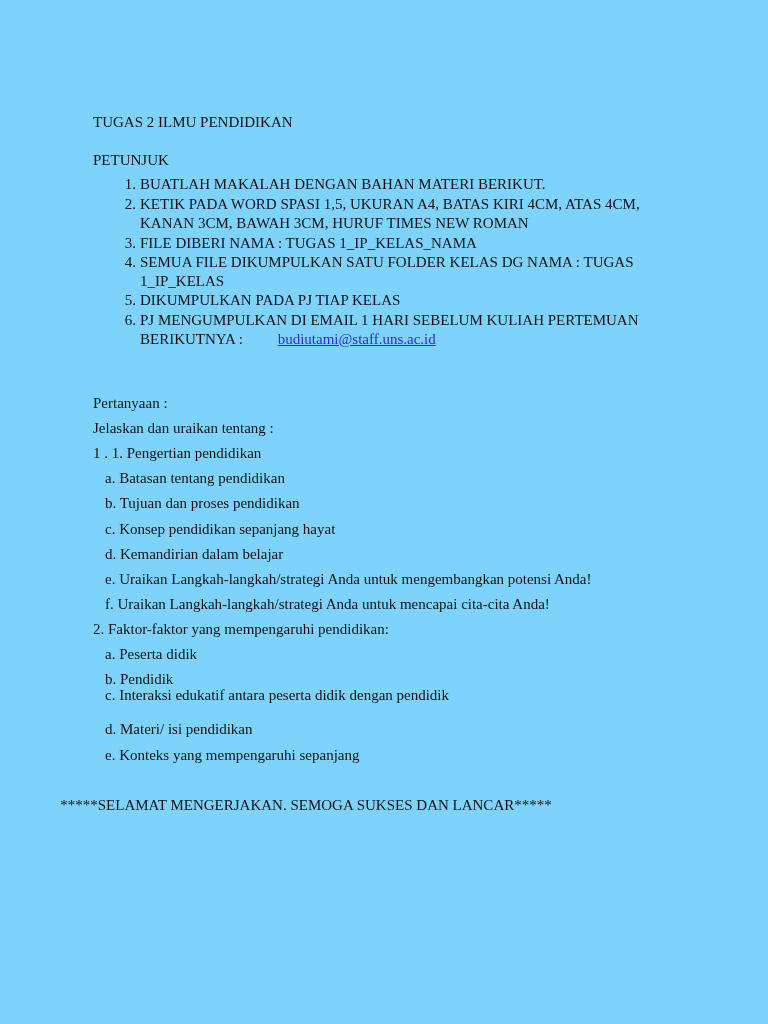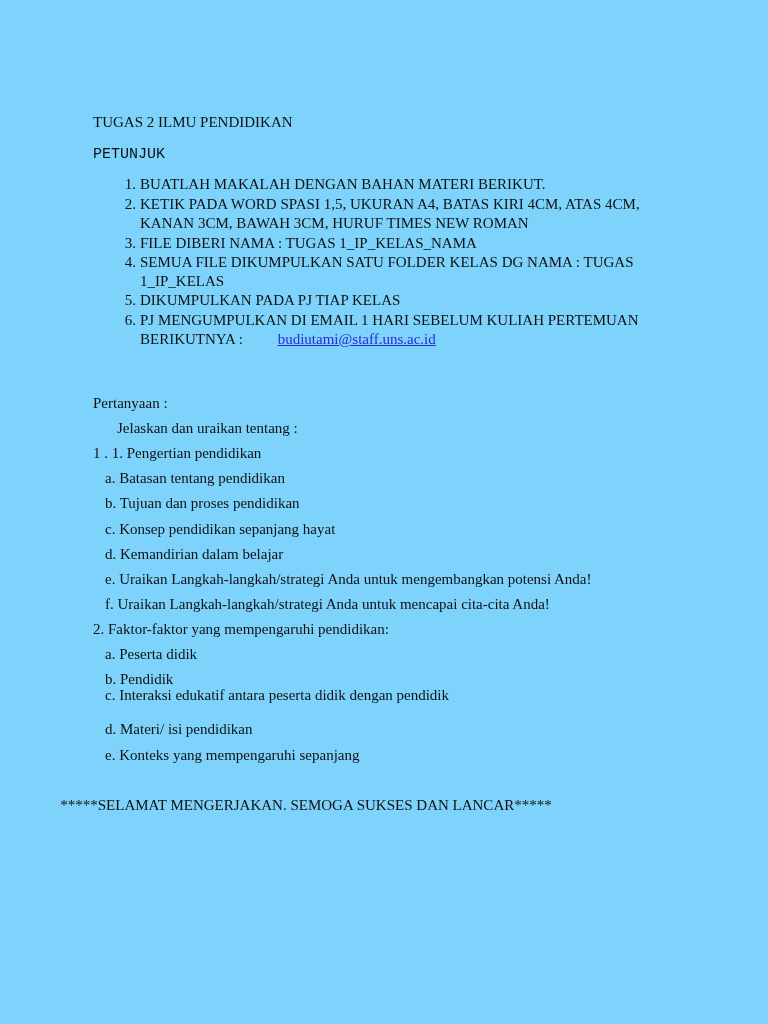--- a/index.html
+++ b/index.html
@@ -63,21 +63,21 @@
       line-height: 19px;
     }
   </style>
 </head>
 <body>
 
 <div class="page">
 
   <div class="line" style="left:93px; top:113px;">TUGAS 2 ILMU PENDIDIKAN</div>
 
-  <div class="line" style="left:93px; top:145px;font-family:Liberation Mono, monospace;">PETUNJUK</div>
+  <div class="line" style="left:93px; top:151px;">PETUNJUK</div>
 
   <div>
     <div class="ol-item" style="top:175px;">
       <span class="ol-num">1.</span>
       <span class="ol-text">BUATLAH MAKALAH DENGAN BAHAN MATERI BERIKUT.</span>
     </div>
     <div class="ol-item" style="top:195px;">
       <span class="ol-num">2.</span>
       <span class="ol-text">KETIK PADA WORD SPASI 1,5, UKURAN A4, BATAS KIRI 4CM, ATAS 4CM,</span>
     </div>
@@ -102,21 +102,21 @@
     <div class="ol-item" style="top:311px;">
       <span class="ol-num">6.</span>
       <span class="ol-text">PJ MENGUMPULKAN DI EMAIL 1 HARI SEBELUM KULIAH PERTEMUAN</span>
     </div>
     <div class="ol-item" style="top:330px;">
       <span class="ol-text"><span style="white-space:pre;">BERIKUTNYA : </span><a class="email" href="#">budiutami@staff.uns.ac.id</a></span>
     </div>
   </div>
 
   <div class="line" style="left:93px; top:394px;">Pertanyaan :</div>
-  <div class="line" style="left:93px; top:419px;margin-left:24px;">Jelaskan dan uraikan tentang :</div>
+  <div class="line" style="left:93px; top:419px;">Jelaskan dan uraikan tentang :</div>
 
   <div>
     <div class="line" style="left:93px; top:444px;">1 . 1. Pengertian pendidikan</div>
     <div class="line" style="left:105px; top:469px;">a. Batasan tentang pendidikan</div>
     <div class="line" style="left:105px; top:494px;">b. Tujuan dan proses pendidikan</div>
     <div class="line" style="left:105px; top:520px;">c. Konsep pendidikan sepanjang hayat</div>
     <div class="line" style="left:105px; top:545px;">d. Kemandirian dalam belajar</div>
     <div class="line" style="left:105px; top:570px;">e. Uraikan Langkah-langkah/strategi Anda untuk mengembangkan potensi Anda!</div>
     <div class="line" style="left:105px; top:595px;">f. Uraikan Langkah-langkah/strategi Anda untuk mencapai cita-cita Anda!</div>
   </div>

